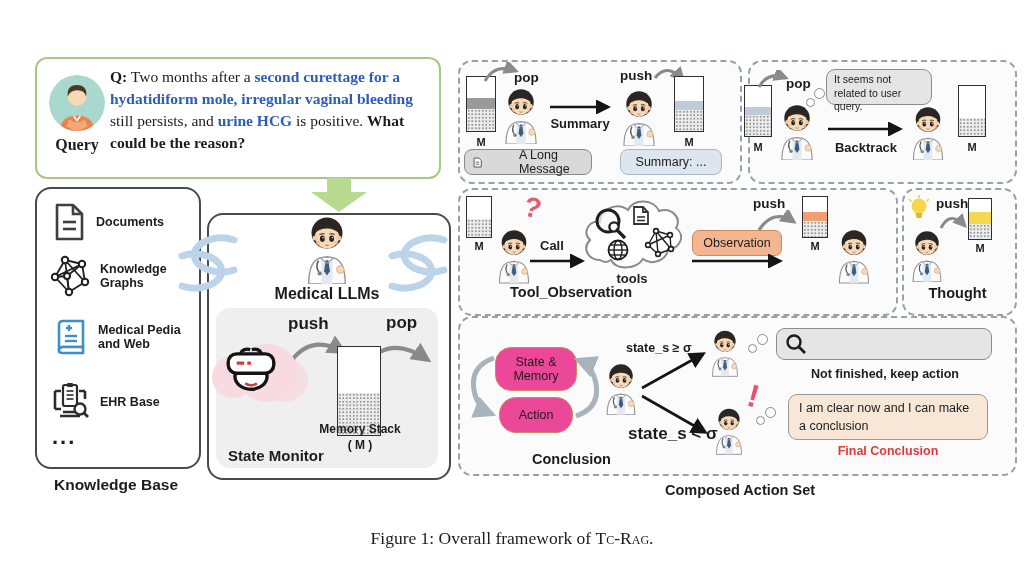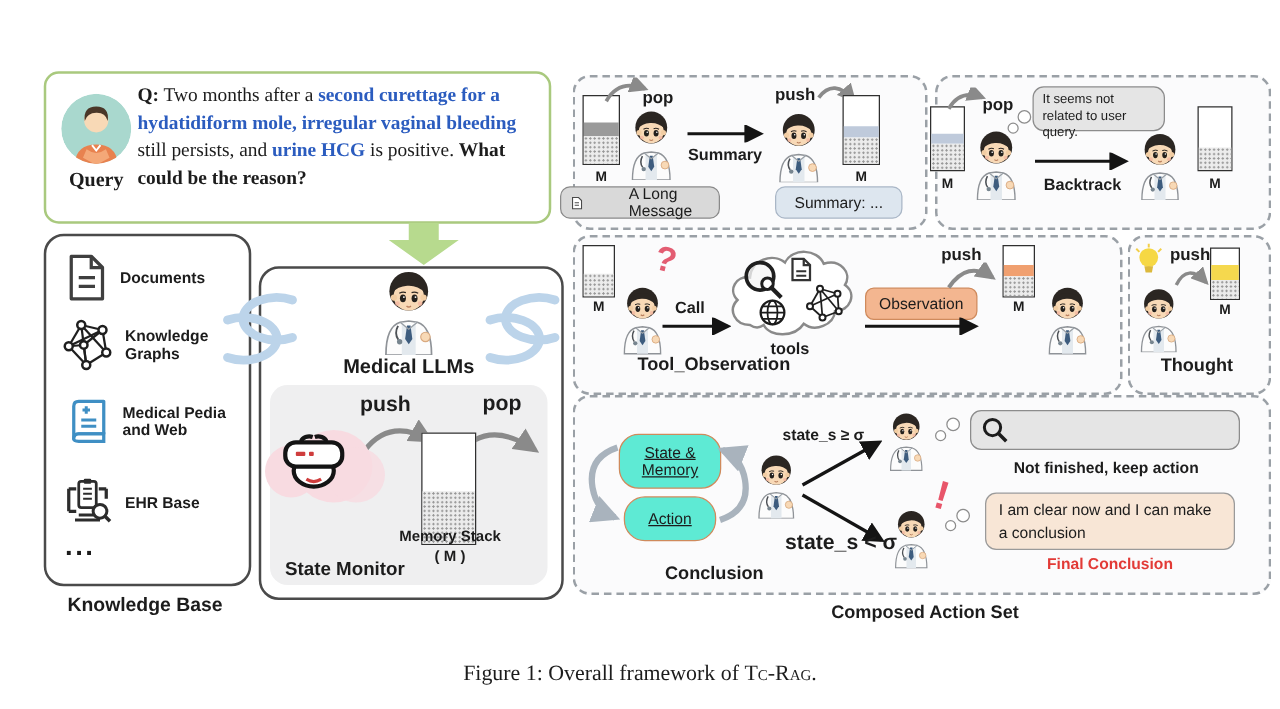--- a/index.html
+++ b/index.html
@@ -15,21 +15,21 @@
   .hatch{background-color:#ececec;background-image:radial-gradient(#979797 0.9px,transparent 1px);background-size:3.5px 3.5px;}
   .mlab{font-weight:bold;font-size:11px;text-align:center;}
   .serif{font-family:"Liberation Serif",serif;}
   .hl{color:#2b5cbf;font-weight:bold;}
   .qtext{font-size:15.5px;line-height:1.42;}
   .kb-item{display:flex;align-items:center;gap:10px;}
   .kb-label{font-weight:bold;font-size:12.5px;line-height:1.15;}
   .doc-box{background:#d9d9d9;border:1.5px solid #8a8a8a;border-radius:8px;display:flex;align-items:center;gap:6px;padding:0 8px;font-size:12.5px;}
   .sum-box{background:#dde6ef;border:1.5px solid #a9b6c6;border-radius:8px;display:flex;align-items:center;justify-content:center;font-size:12.5px;}
   .obs-box{background:#f3b690;border:1.4px solid #cf8a5c;border-radius:7px;display:flex;align-items:center;justify-content:center;font-size:12.5px;}
-  .pill{background:#5eead4;border:1.6px solid #cf8a5c;display:flex;align-items:center;justify-content:center;text-align:center;font-size:12.5px;text-decoration:underline;}
+  .pill{background:#ec4899;border:1.6px solid #cf8a5c;display:flex;align-items:center;justify-content:center;text-align:center;font-size:12.5px;}
   .bubble{background:#e5e5e5;border:1.4px solid #8c8c8c;border-radius:9px;}
   .stop-box{background:#f8e6d6;border:1.4px solid #9a9a9a;border-radius:9px;}
   .dot{position:absolute;background:#fff;border:1.3px solid #8c8c8c;border-radius:50%;}
   .red{color:#e23a36;}
   .tc{color:#e8996a;}
   .sc{font-variant:small-caps;}
   .ctr{text-align:center;}
   .blob{position:absolute;border-radius:50%;background:#f8dbe1;}
 </style>
 </head>
@@ -254,21 +254,21 @@
 <svg class="abs" style="left:616px;top:90px;width:46px;height:56px;">
       <use href="#sym-doctor"></use>
     </svg>
 <div class="abs stack" style="left:674px;top:76px;width:30px;height:56px;">
   <div style="height:44%"></div>
       <div style="height:17%;background:#bfcadb"></div>
       <div class="hatch" style="height:39%"></div>
 </div>
 <div class="abs mlab" style="left:674px;top:136px;width:30px;">M</div>
 
-<div class="abs doc-box" style="left:448px;top:149px;width:110px;height:24px;gap:37px;">
+<div class="abs doc-box" style="left:464px;top:149px;width:110px;height:24px;gap:37px;">
   <svg width="13" height="15" viewBox="0 0 13 15">
     <path d="M1.5 1 h7 l3.5 3.5 v9.5 h-10.5 z" fill="#fff" stroke="#4a4a4a" stroke-width="1.3"></path>
     <line x1="4" y1="7" x2="9" y2="7" stroke="#4a4a4a" stroke-width="1.2"></line>
     <line x1="4" y1="10" x2="9" y2="10" stroke="#4a4a4a" stroke-width="1.2"></line>
   </svg>
   <span>A Long Message</span>
 </div>
 <div class="abs sum-box" style="left:620px;top:149px;width:100px;height:24px;">
   <span>Summary: ...</span>
 </div>

